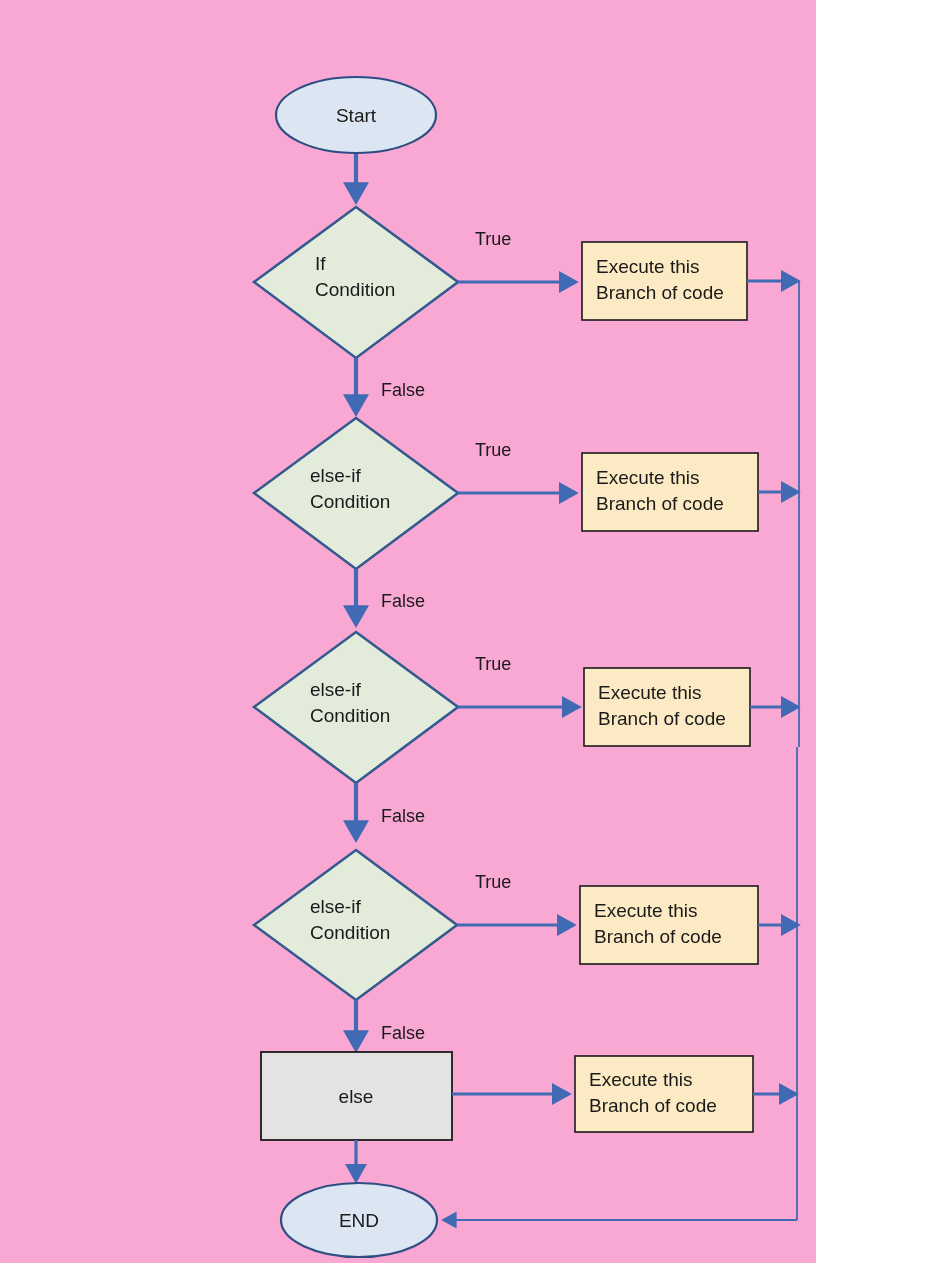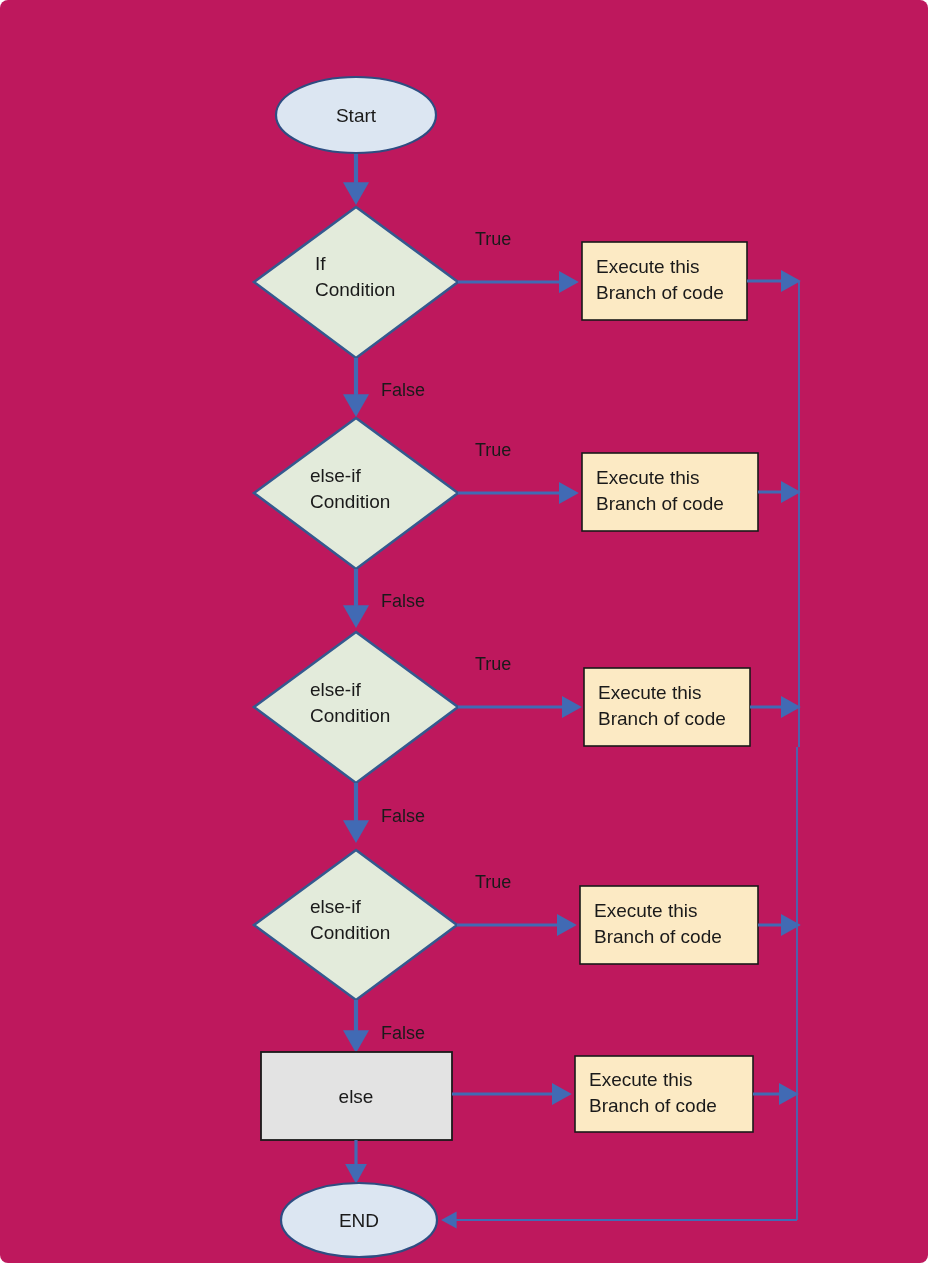--- a/index.html
+++ b/index.html
@@ -5,25 +5,24 @@
   html, body {
     margin: 0;
     padding: 0;
     background: #ffffff;
   }
   body {
     font-family: "Liberation Sans", sans-serif;
   }
   #canvas {
     position: relative;
-    width: 928px;
+    width: 816px;
     height: 1263px;
-    background: #be185d;
+    background: #f9a8d4;
     overflow: hidden;
-    border-radius: 8px;
   }
   svg#flow {
     position: absolute;
     left: 0;
     top: 0;
     width: 928px;
     height: 1263px;
   }
   .node-text {
     font-family: "Liberation Sans", sans-serif;

